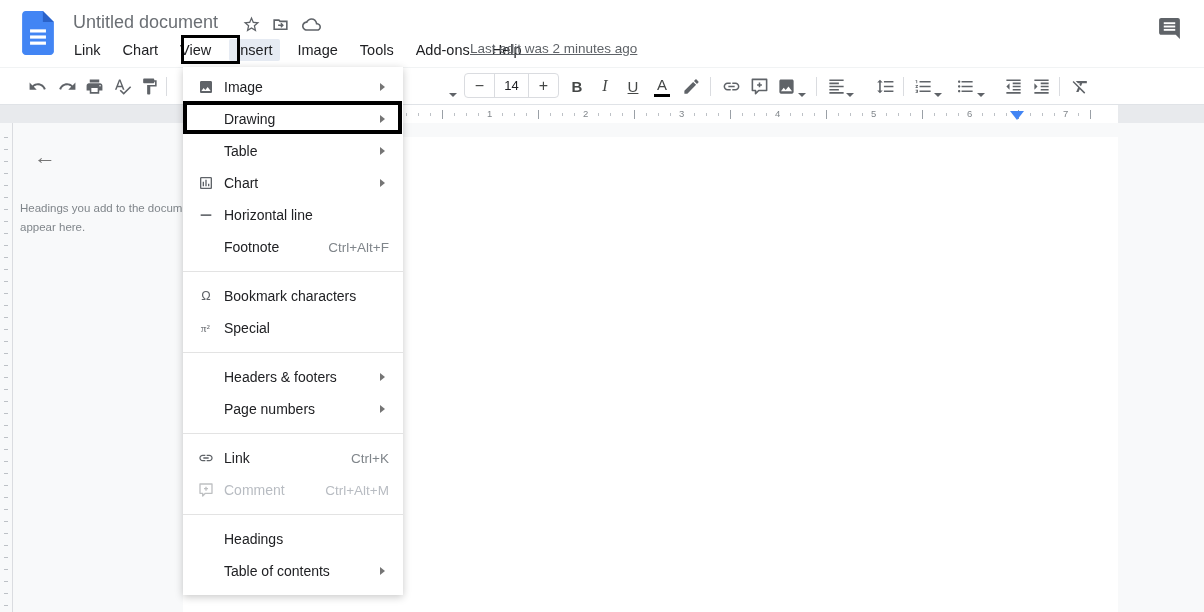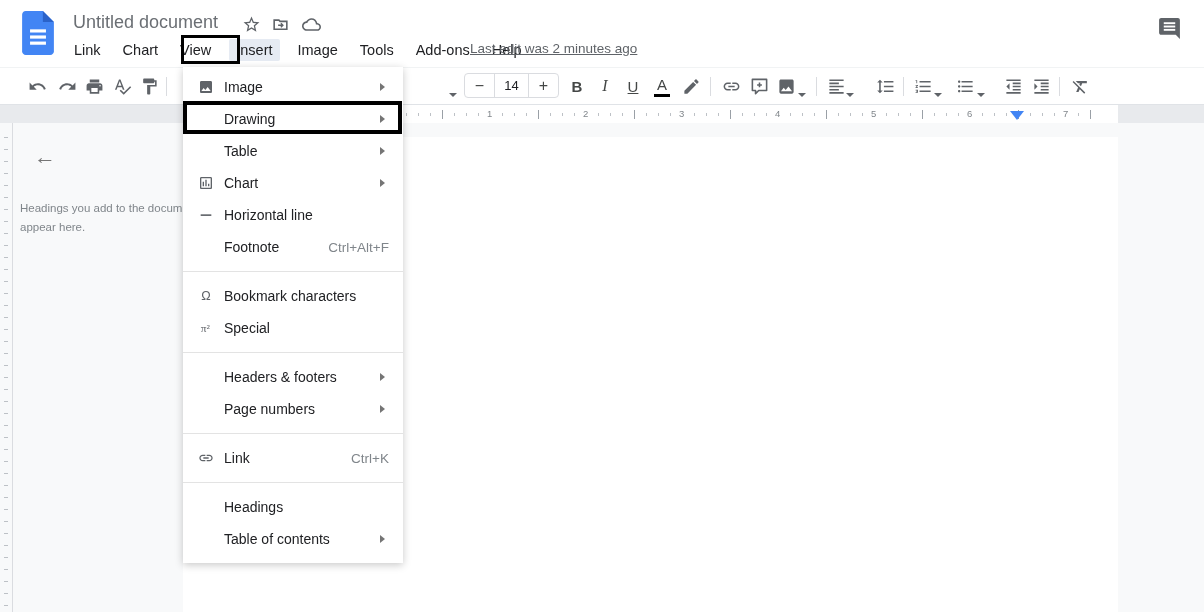--- a/index.html
+++ b/index.html
@@ -424,20 +424,30 @@
       <div class="menu-sep"></div>
       <div class="menu-row">
         <span class="menu-icon">
           <svg viewBox="0 0 24 24">
             <path fill="#5f6368" d="M3.9 12c0-1.71 1.39-3.1 3.1-3.1h4V7H7c-2.76 0-5 2.24-5 5s2.24 5 5 5h4v-1.9H7c-1.71 0-3.1-1.39-3.1-3.1zM8 13h8v-2H8v2zm9-6h-4v1.9h4c1.71 0 3.1 1.39 3.1 3.1s-1.39 3.1-3.1 3.1h-4V17h4c2.76 0 5-2.24 5-5s-2.24-5-5-5z"></path>
           </svg>
         </span>
         <span class="menu-label">Link</span>
         <span class="menu-shortcut">Ctrl+K</span>
       </div>
+      <div class="menu-row disabled">
+        <span class="menu-icon">
+          <svg viewBox="0 0 24 24">
+            <path fill="none" stroke="#5f6368" stroke-width="2" stroke-linejoin="round" d="M21 3H3v14h4v4l4-4h10z"></path>
+            <path fill="none" stroke="#5f6368" stroke-width="2" d="M12 7v6M9 10h6"></path>
+          </svg>
+        </span>
+        <span class="menu-label">Comment</span>
+        <span class="menu-shortcut">Ctrl+Alt+M</span>
+      </div>
       <div class="menu-sep"></div>
       <div class="menu-row">
         <span class="menu-icon"></span>
         <span class="menu-label">Headings</span>
       </div>
       <div class="menu-row">
         <span class="menu-icon"></span>
         <span class="menu-label">Table of contents</span>
         <span class="submenu-arrow"></span>
       </div>

